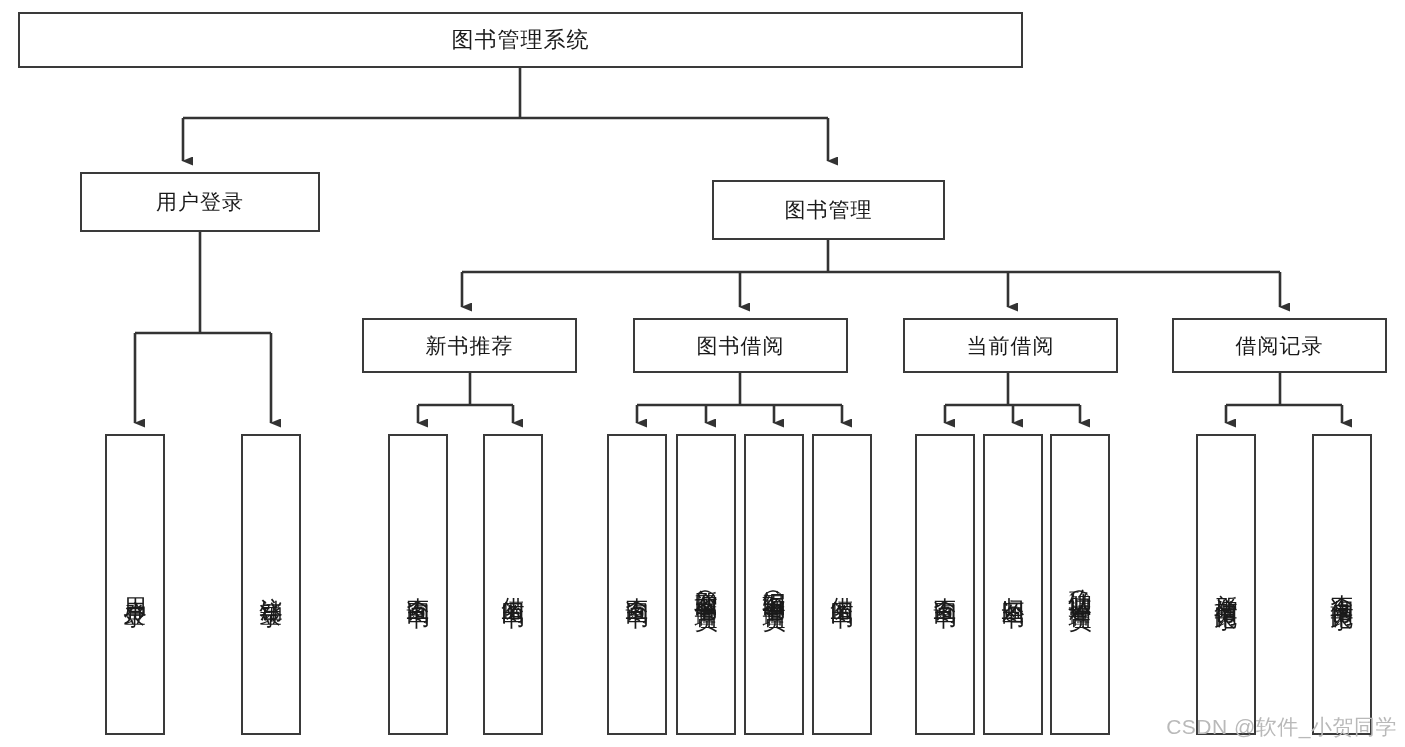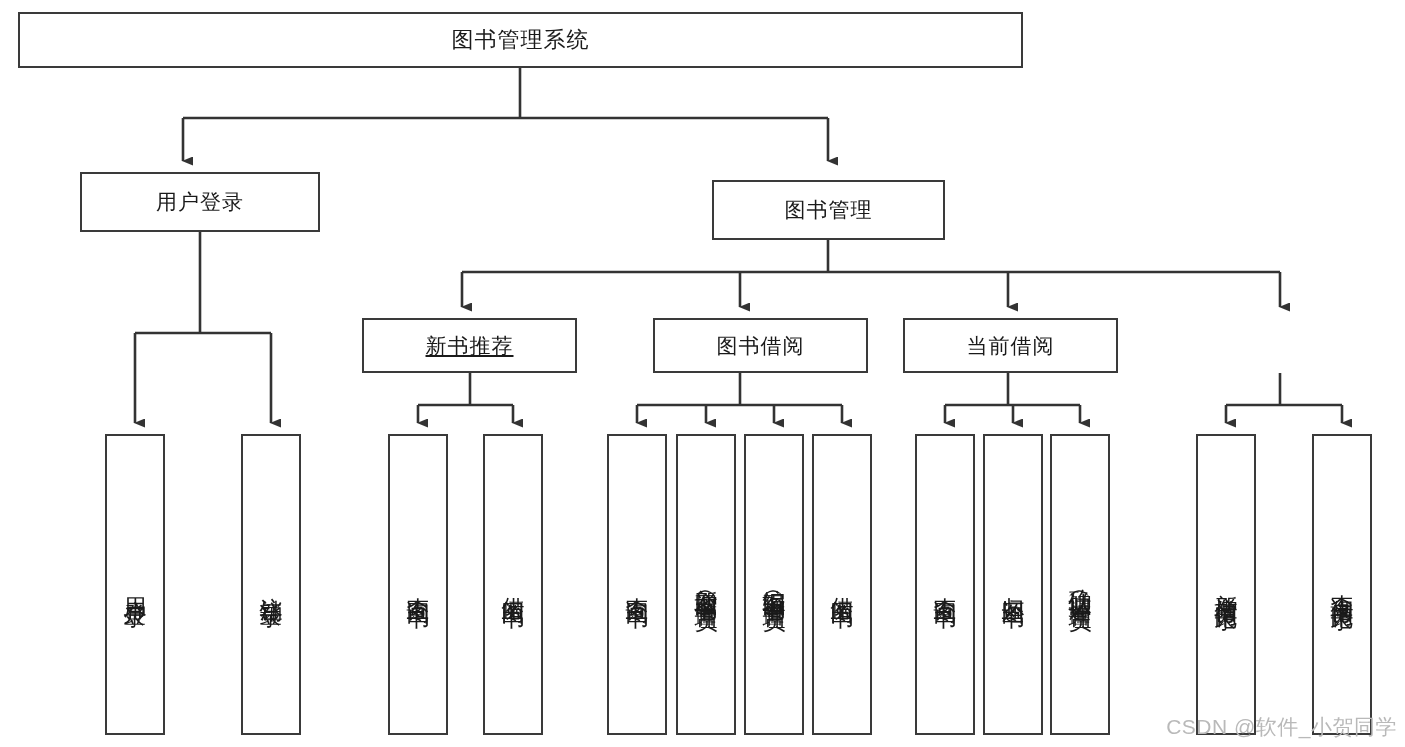--- a/index.html
+++ b/index.html
@@ -123,28 +123,31 @@
     <span class="label">图书管理系统</span>
   </div>
 
   <div class="node node-h" style="left:80px; top:172px; width:240px; height:60px;">
     <span class="label">用户登录</span>
   </div>
   <div class="node node-h" style="left:712px; top:172px; width:233px; height:60px;margin-top:8px;">
     <span class="label">图书管理</span>
   </div>
 
-  <div class="node node-h" style="left:362px; top:318px; width:215px; height:55px;text-decoration:underline;">
+  <div class="node node-h" style="left:362px; top:318px; width:215px; height:55px;">
     <span class="label">新书推荐</span>
   </div>
-  <div class="node node-h" style="left:633px; top:318px; width:215px; height:55px;margin-left:20px;">
+  <div class="node node-h" style="left:633px; top:318px; width:215px; height:55px;">
     <span class="label">图书借阅</span>
   </div>
   <div class="node node-h" style="left:903px; top:318px; width:215px; height:55px;">
     <span class="label">当前借阅</span>
+  </div>
+  <div class="node node-h" style="left:1172px; top:318px; width:215px; height:55px;">
+    <span class="label">借阅记录</span>
   </div>
 
   <div class="node node-v" style="left:105px; top:434px; width:60px; height:301px;">
     <span class="label">用户登录</span>
   </div>
   <div class="node node-v" style="left:241px; top:434px; width:60px; height:301px;">
     <span class="label">注销登录</span>
   </div>
   <div class="node node-v" style="left:388px; top:434px; width:60px; height:301px;">
     <span class="label">查询图书</span>

